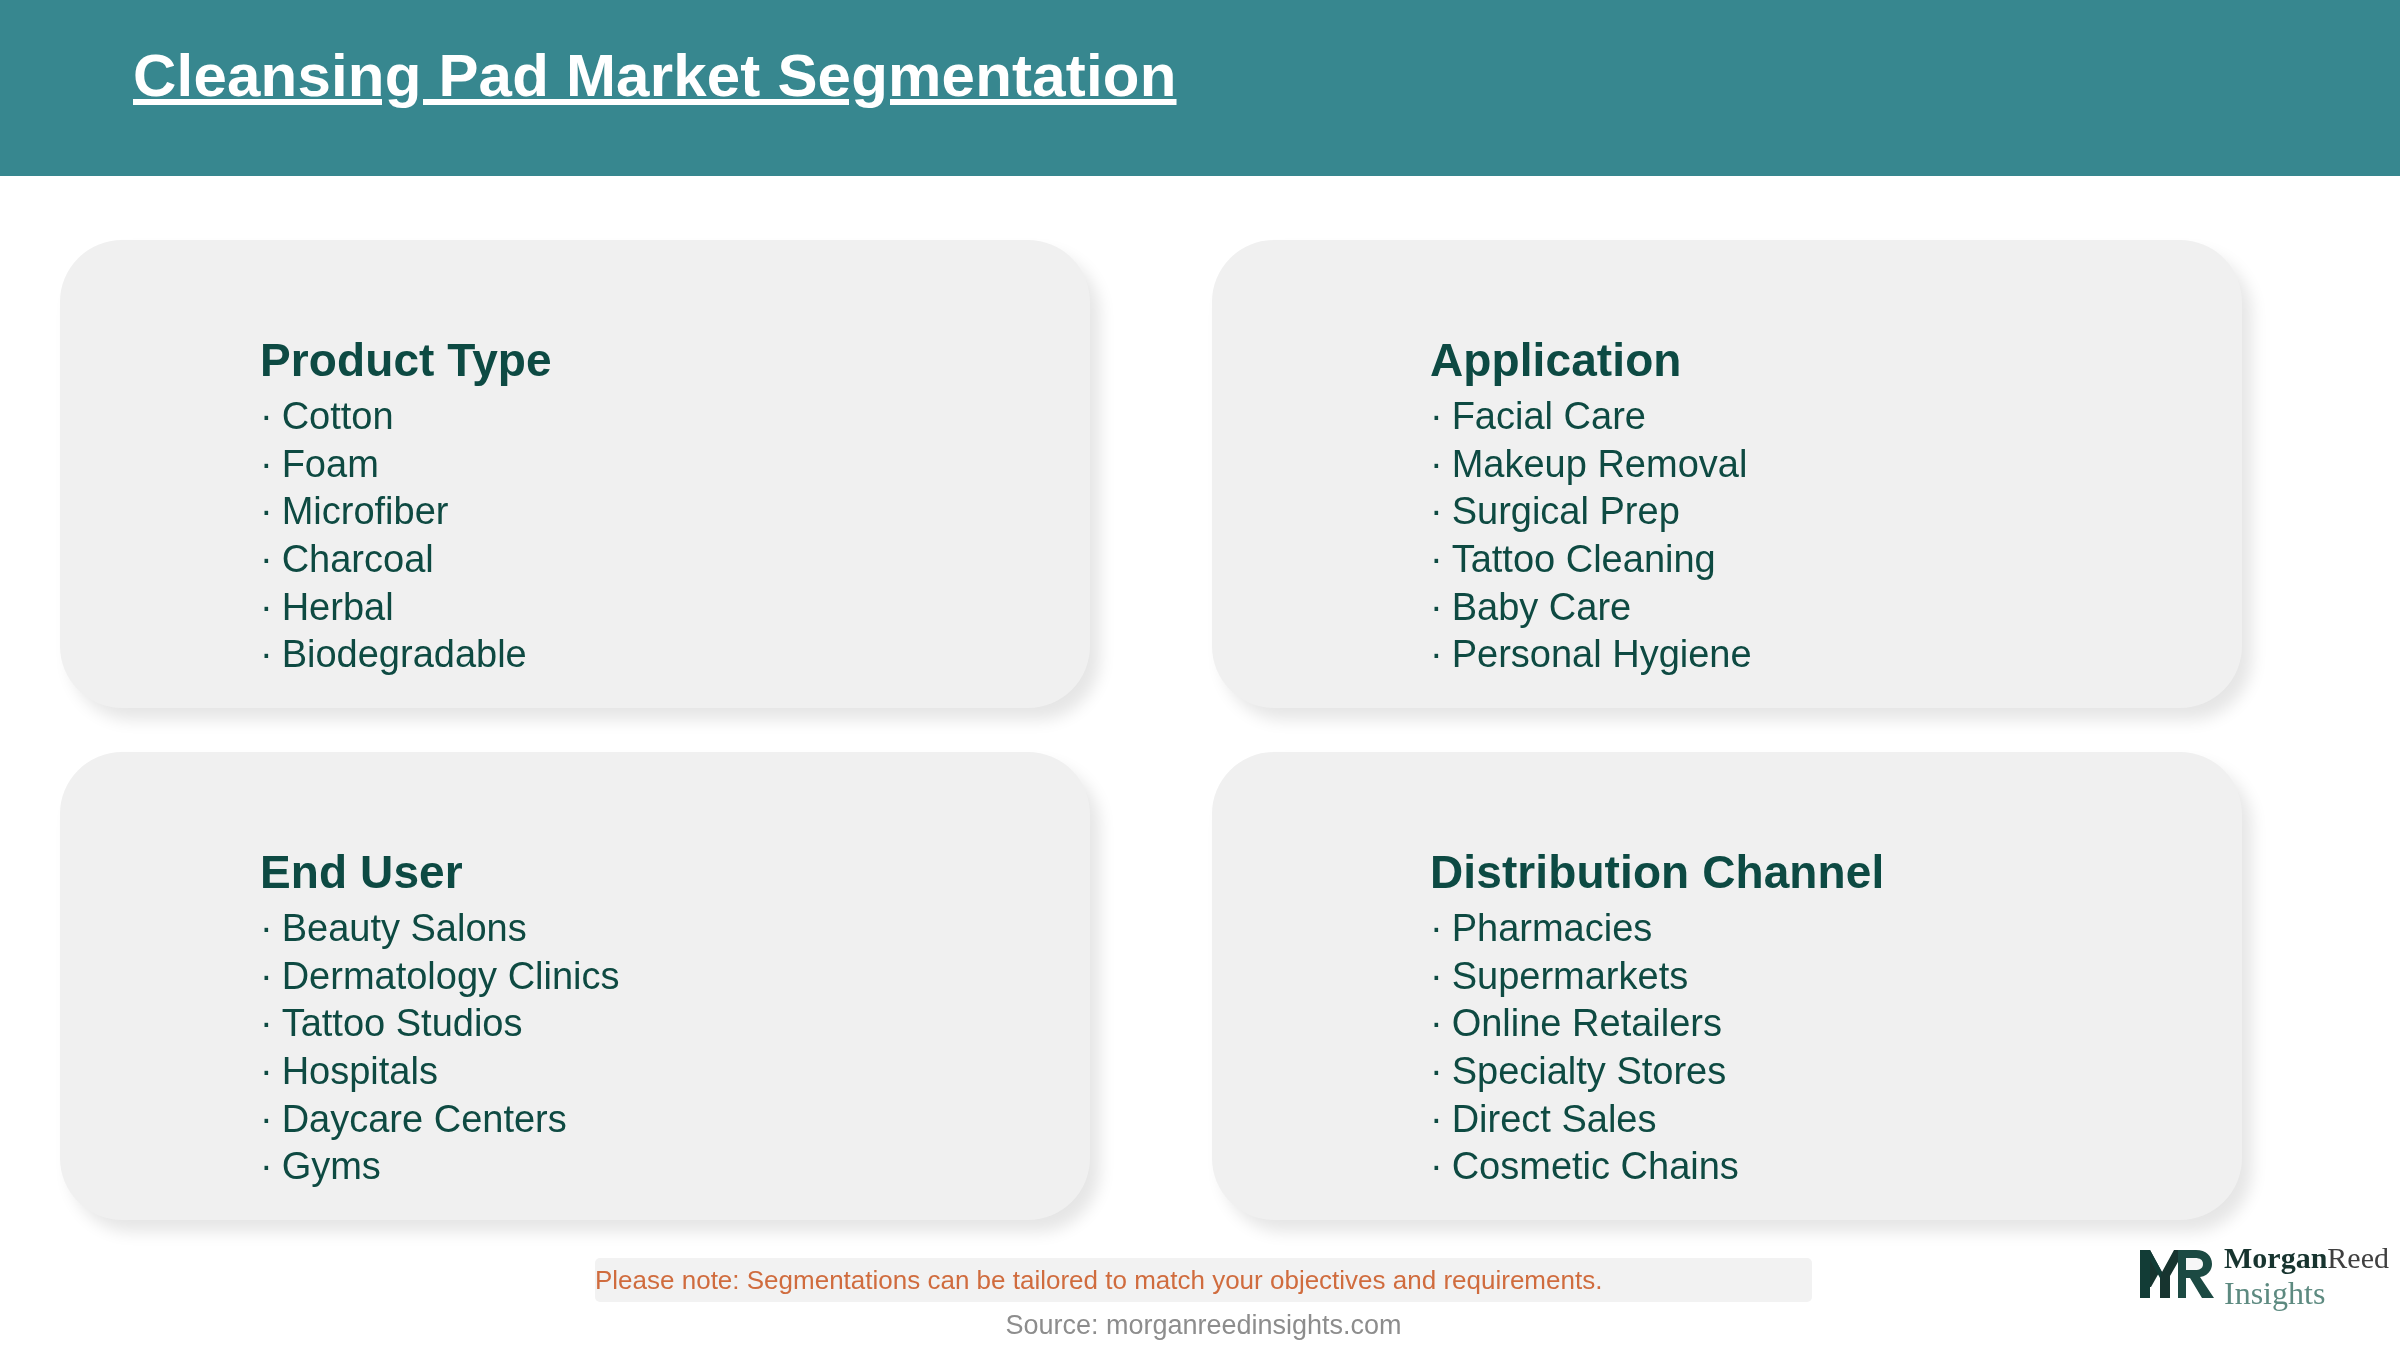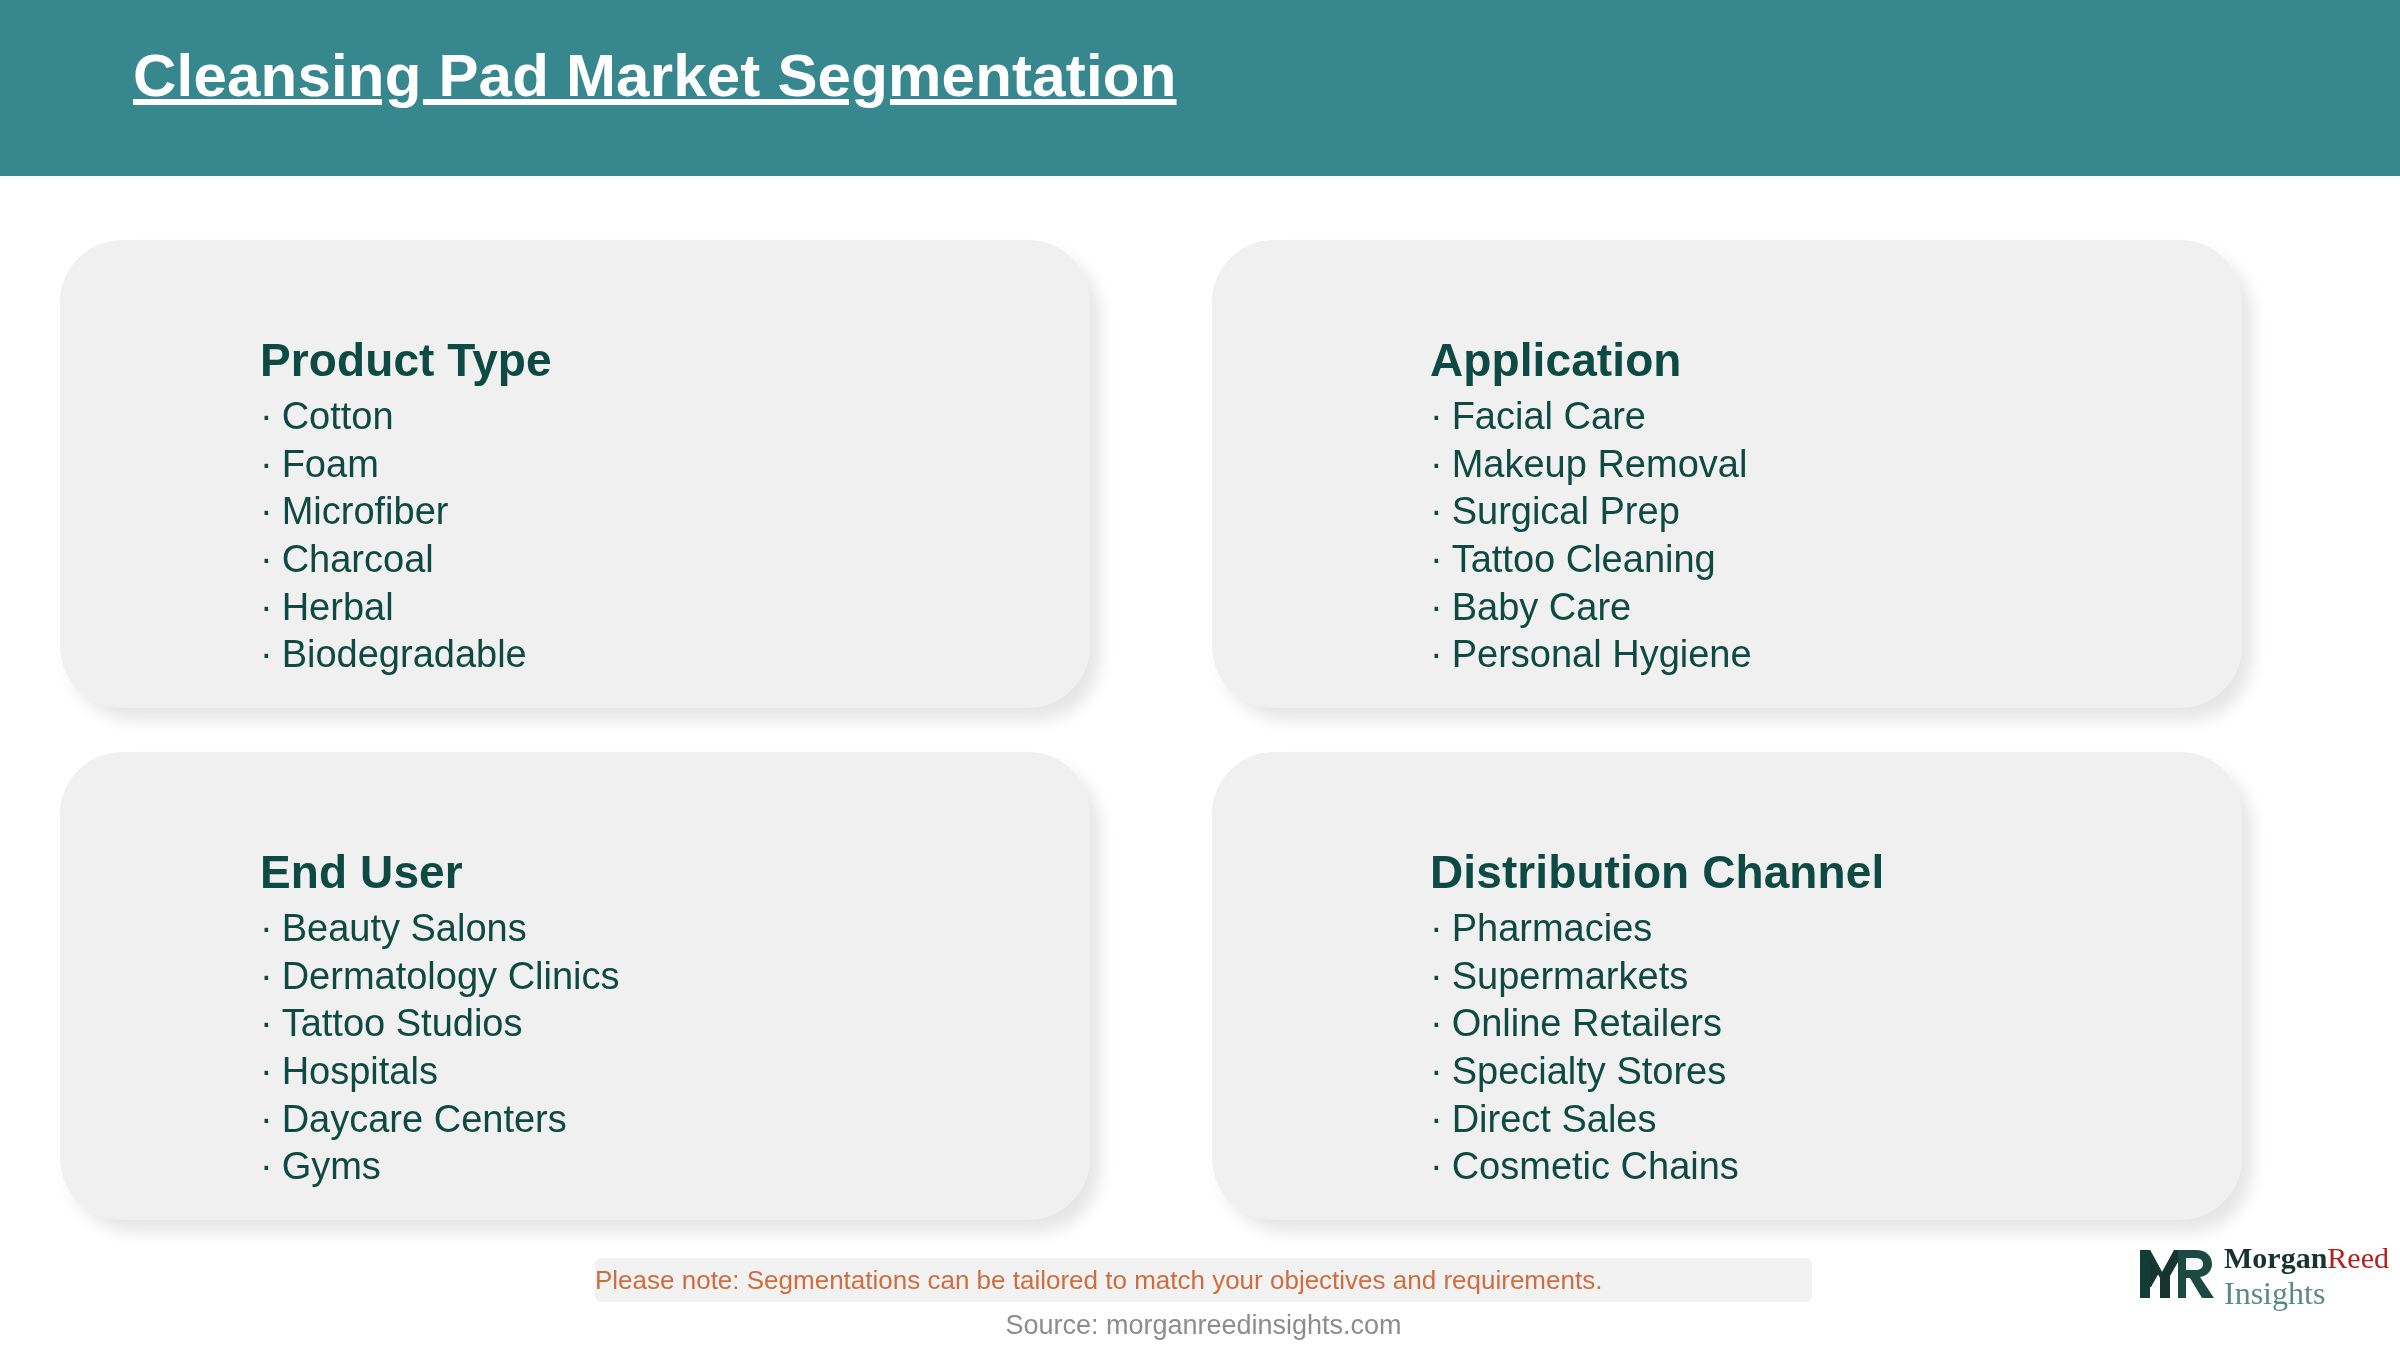--- a/index.html
+++ b/index.html
@@ -162,21 +162,21 @@
     top: 2px;
     line-height: 1;
   }
   .logo-line1 {
     font-family: "Liberation Serif", serif;
     font-size: 30px;
     white-space: nowrap;
     line-height: 1.08;
   }
   .logo-morgan { color: #17342f; font-weight: bold; }
-  .logo-reed   { color: #b91c1c; font-weight: normal; }
+  .logo-reed   { color: #404040; font-weight: normal; }
   .logo-line2 {
     font-family: "Liberation Serif", serif;
     font-size: 32px;
     color: #5d8a80;
     line-height: 1.1;
     margin-top: 2px;
     white-space: nowrap;
   }
 </style>
 </head>

